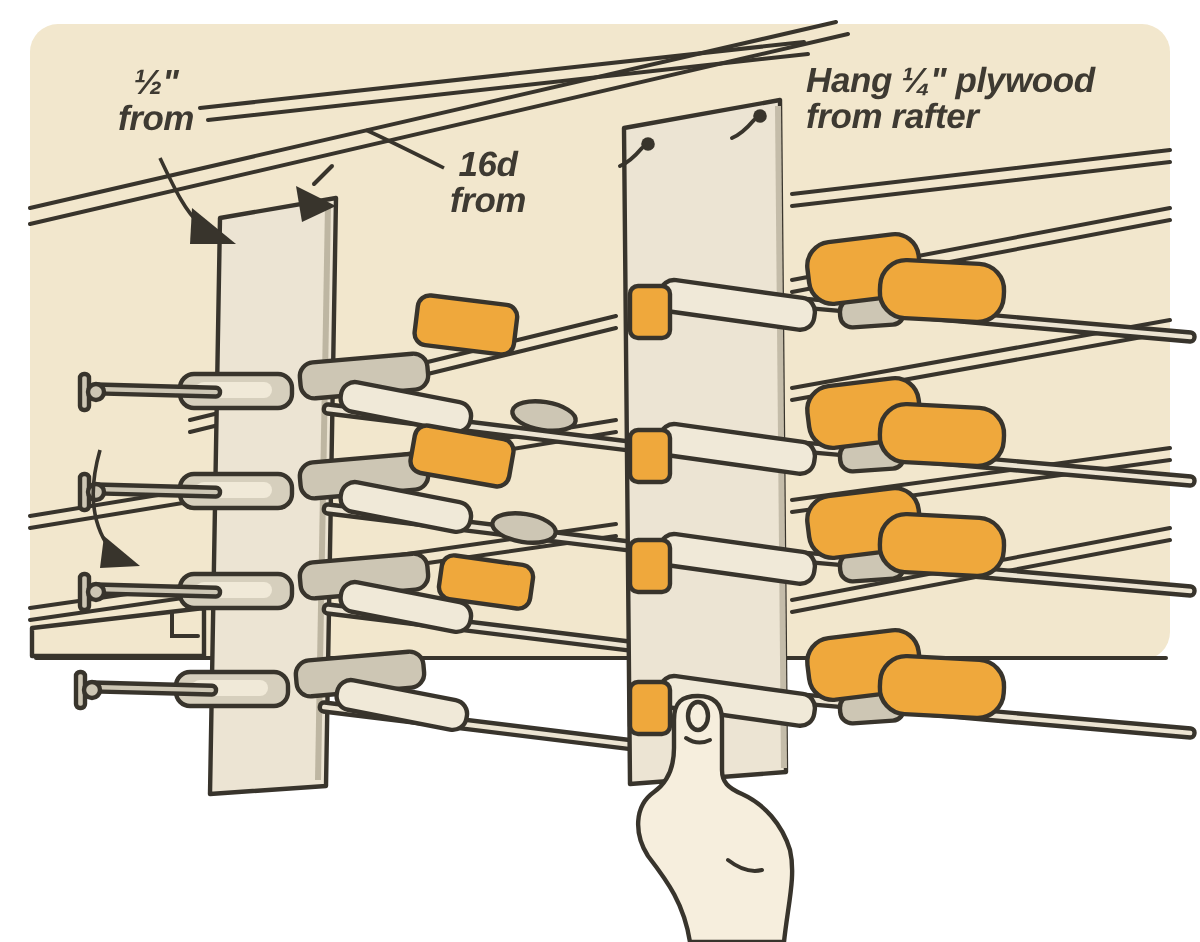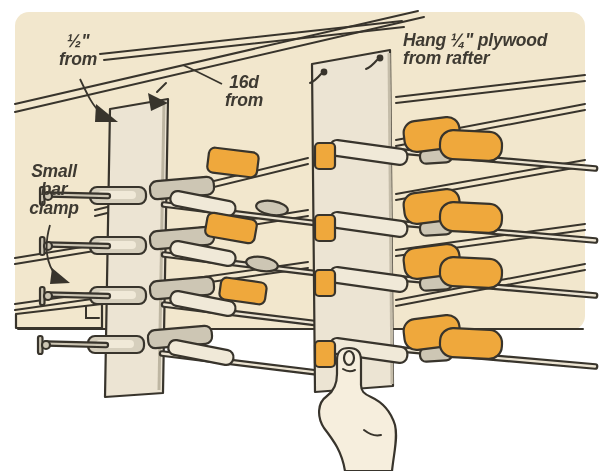--- a/index.html
+++ b/index.html
@@ -139,18 +139,13 @@
     <span>from</span>
   </div>
   <div class="label center" style="left:206px;top:73px;width:76px;">
     <span>16d</span>
     <span>from</span>
   </div>
   <div class="label" style="left:403px;top:31px;width:190px;">
     <span>Hang ¼" plywood</span>
     <span>from rafter</span>
   </div>
-  <div class="label center" style="left:12px;top:162px;width:84px;">
-    <span>Small</span>
-    <span>bar</span>
-    <span>clamp</span>
-  </div>
 </div>
 
 </body></html>

